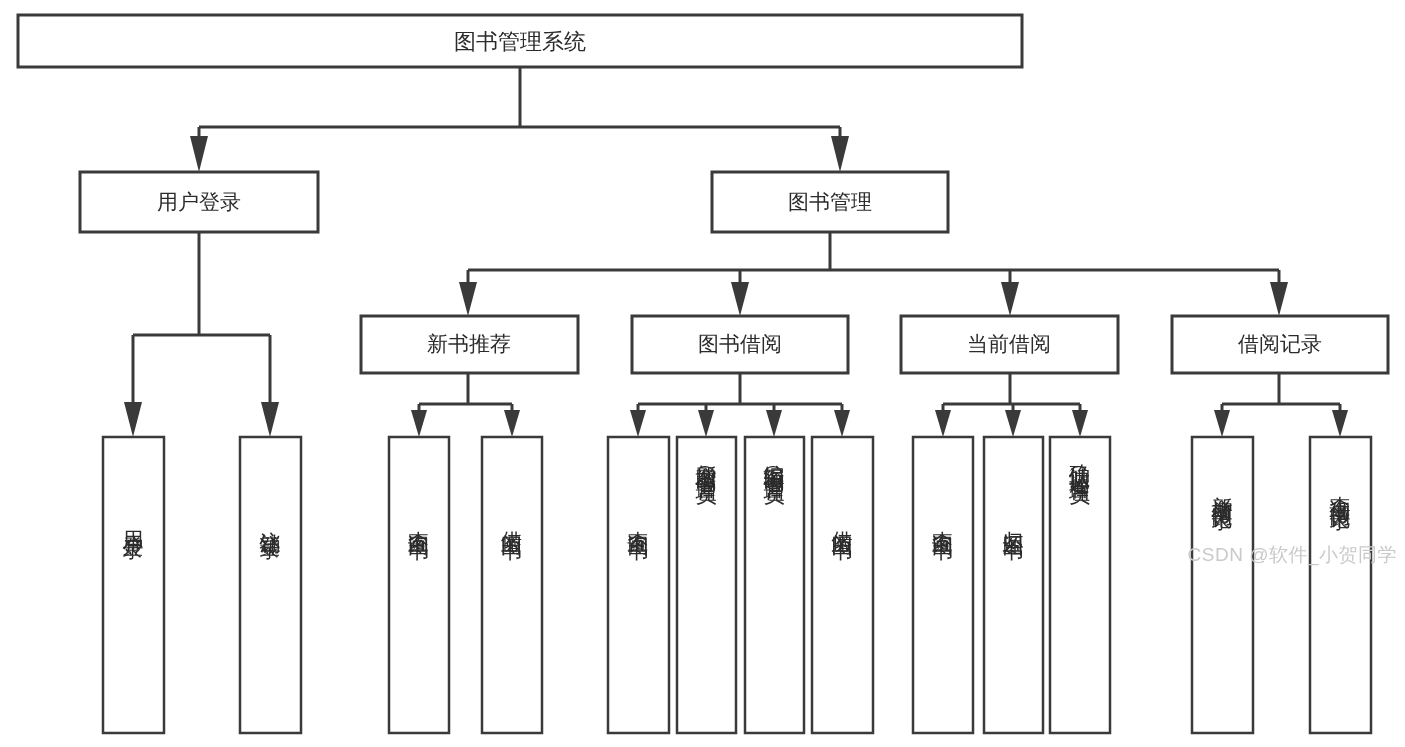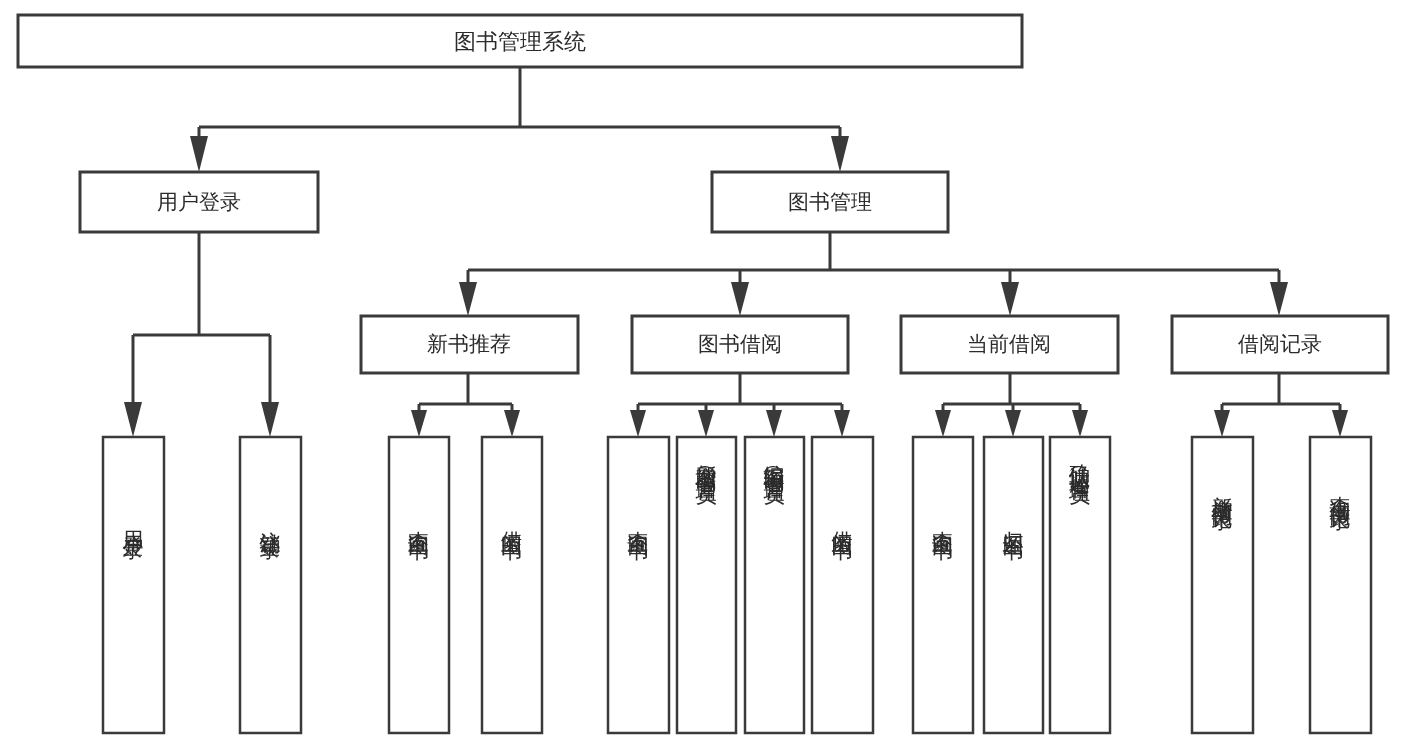--- a/index.html
+++ b/index.html
@@ -245,13 +245,14 @@
     <span class="vlabel" style="margin-top:10px;">确认归还（管理员）</span>
   </div>
 
   <div class="vlabel-wrap" style="left:1192px; top:437px; width:61px; height:296px;">
     <span class="vlabel" style="margin-top:42px;">新增借阅记录</span>
   </div>
   <div class="vlabel-wrap" style="left:1310px; top:437px; width:61px; height:296px;">
     <span class="vlabel" style="margin-top:42px;">查询借阅记录</span>
   </div>
 
+  <div id="watermark">CSDN @软件_小贺同学</div>
 </div>
 
 </body></html>

